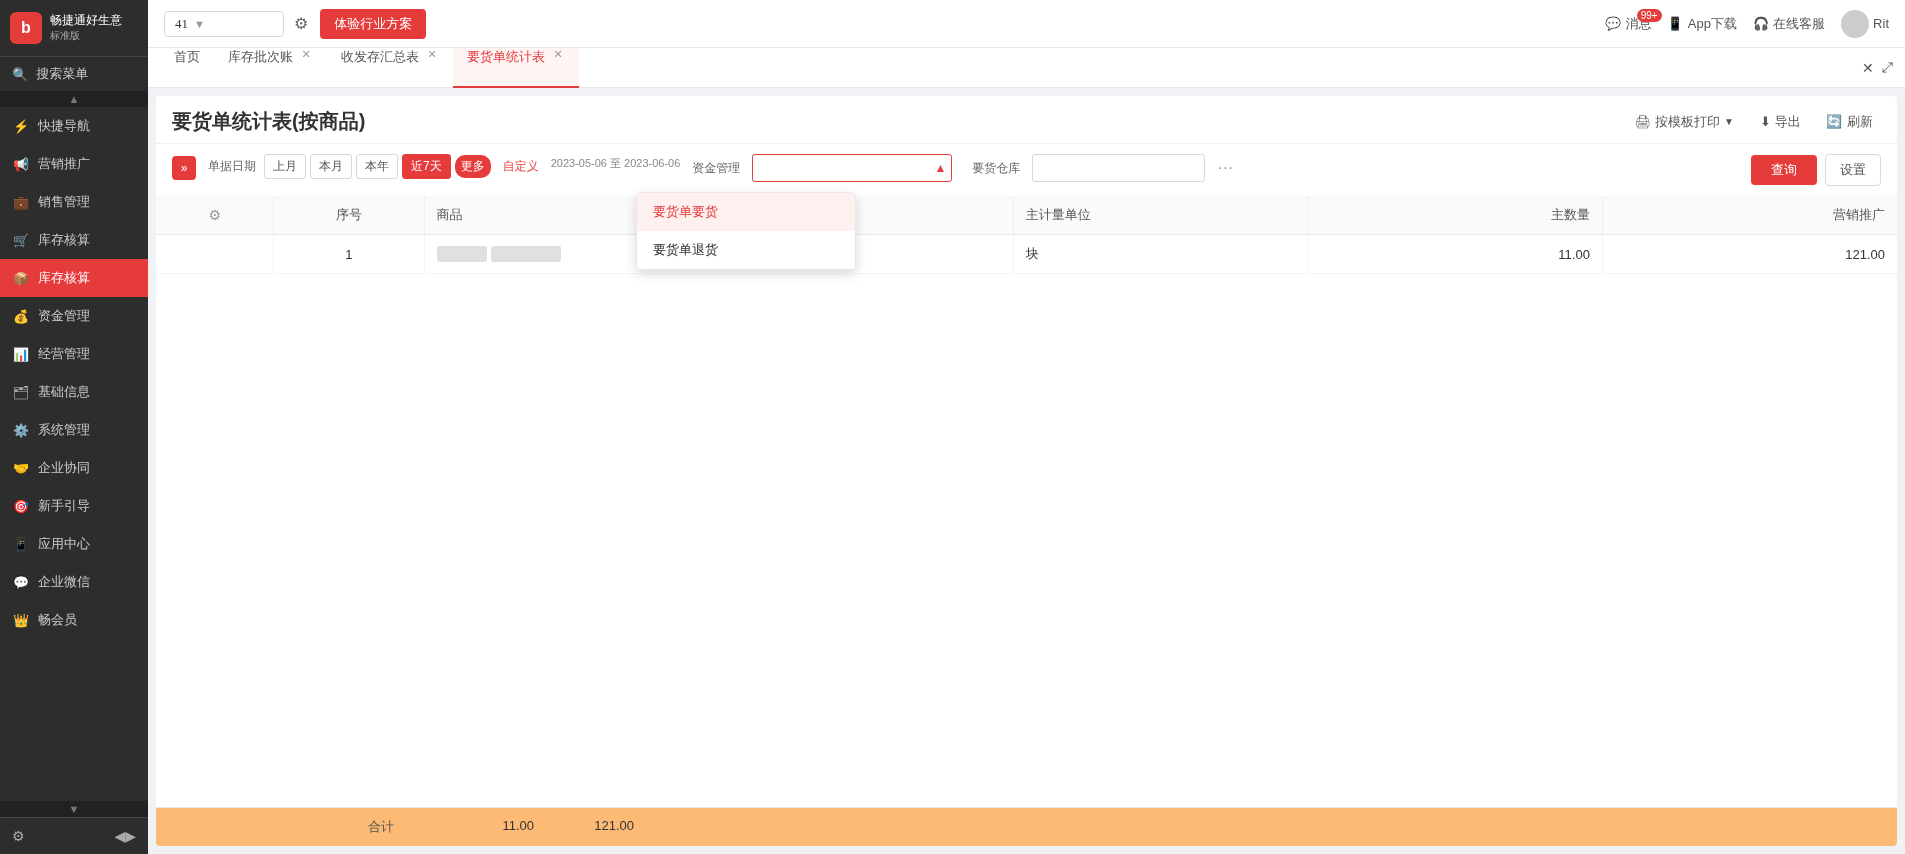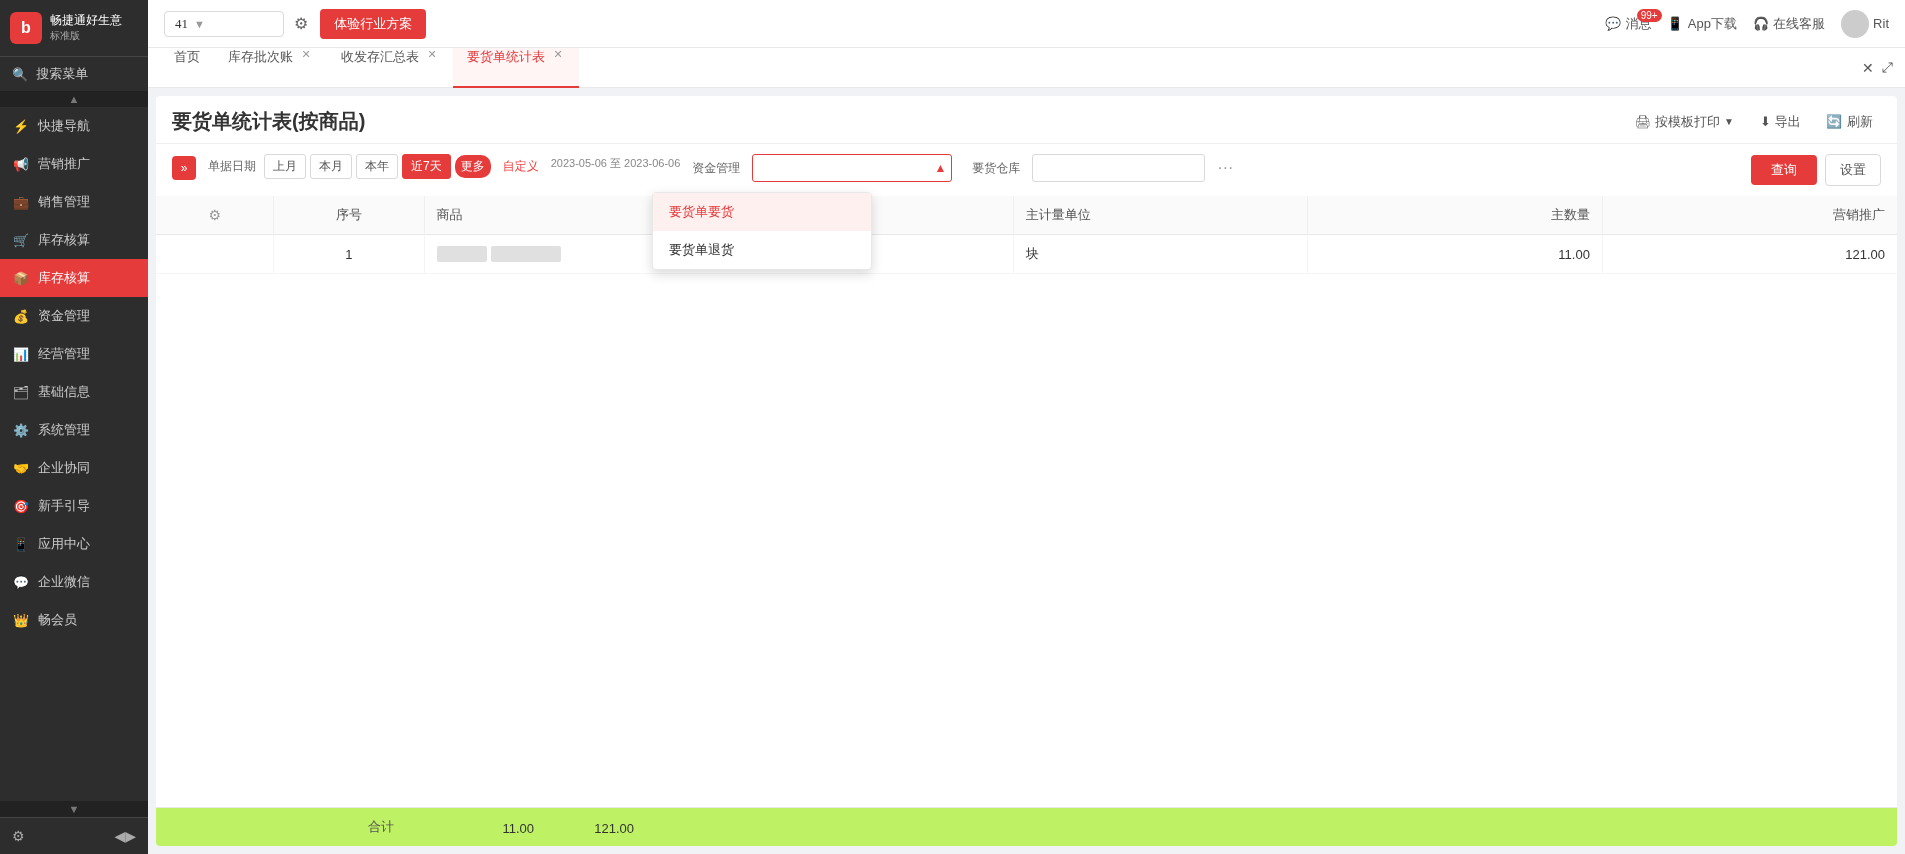--- a/index.html
+++ b/index.html
@@ -348,21 +348,21 @@
       border-radius: 4px;
       padding: 6px 14px;
       cursor: pointer;
       font-size: 13px;
     }
 
     
     .dropdown-popup {
       position: absolute;
       top: 48px;
-      left: 496px;
+      left: 480px;
       background: white;
       border: 1px solid #e8e8e8;
       border-radius: 4px;
       box-shadow: 0 4px 12px rgba(0,0,0,0.15);
       z-index: 100;
       min-width: 220px;
     }
     .dropdown-item {
       padding: 10px 16px;
       cursor: pointer;
@@ -400,24 +400,24 @@
       padding: 10px 12px;
       color: #333;
       border-right: 1px solid #f5f5f5;
     }
     tbody td:last-child { border-right: none; }
     .td-num { text-align: right; }
     .td-center { text-align: center; }
 
     
     .table-footer {
-      background: #bef264;
+      background: #fdba74;
       border-top: 1px solid #e8e8e8;
       display: flex;
-      align-items: flex-end;
+      align-items: flex-start;
       padding: 10px 12px;
       font-size: 13px;
       flex-shrink: 0;
     }
     .footer-label { color: #555; min-width: 60px; padding-left: 200px; }
     .footer-value { color: #333; font-weight: 500; min-width: 100px; text-align: right; padding-right: 40px; }
 
     .col-settings { width: 40px; text-align: center; }
     .col-index { width: 40px; text-align: center; }
     .col-product { width: 200px; }

